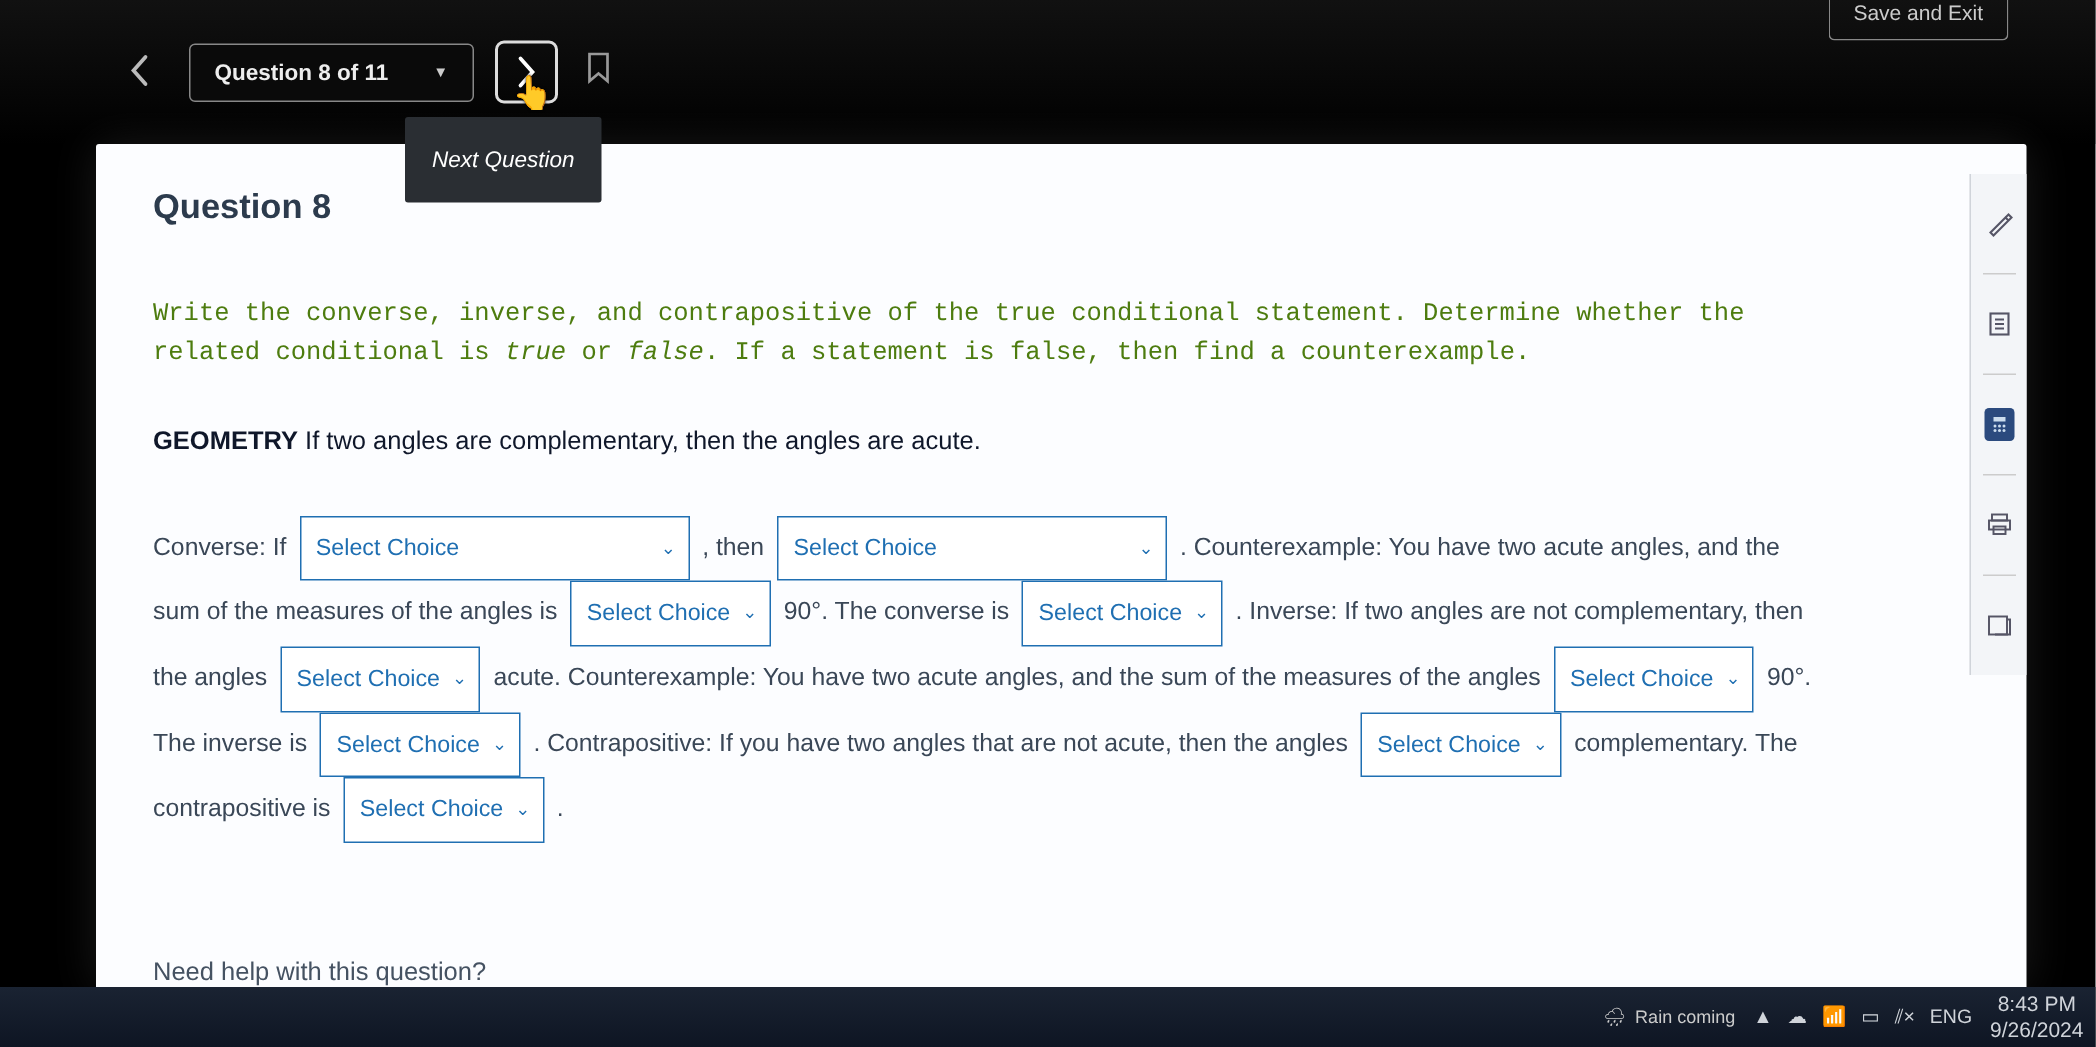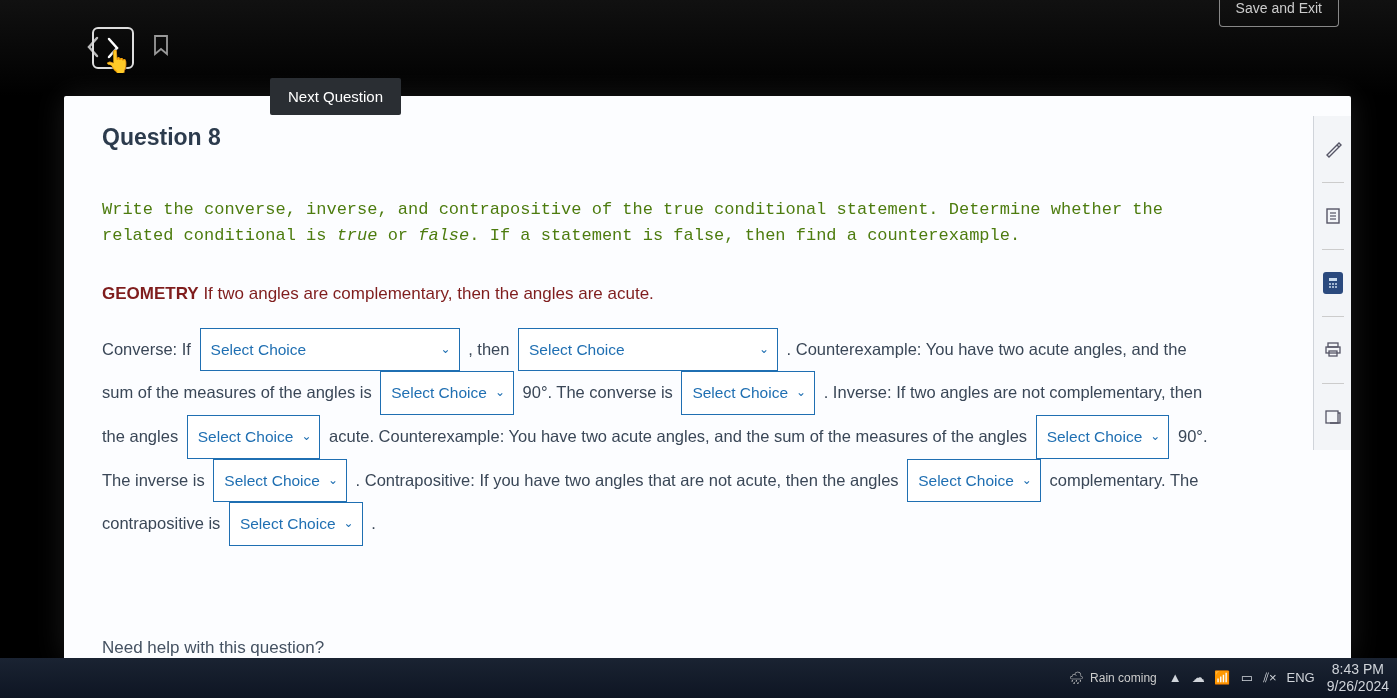--- a/index.html
+++ b/index.html
@@ -74,24 +74,25 @@
     color: #ccc;
     font-size: 14px;
   }
 
   .tooltip {
     position: absolute;
     top: 78px;
     left: 270px;
     background: #2a2e33;
     color: #fff;
-    padding: 10px 18px;
+    padding: 20px 18px;
     border-radius: 2px;
     font-size: 15px;
     z-index: 10;
+    font-style: italic;
   }
 
   
   .content-wrap {
     position: absolute;
     top: 96px;
     left: 64px;
     right: 46px;
     bottom: 40px;
     background: #fcfdff;
@@ -109,23 +110,23 @@
   .instructions {
     color: #4d7c0f;
     font-size: 17px;
     line-height: 1.55;
     margin-bottom: 34px;
     max-width: 1100px;
     font-family: Liberation Mono, monospace;
   }
   .instructions .em { font-style: italic; }
   .geom-line {
-    color: #7f1d1d;
+    color: #0f172a;
     font-size: 17px;
-    margin-bottom: 24px;
+    margin-bottom: 40px;
   }
   .geom-line .bold { font-weight: 700; }
 
   .answer-block {
     color: #3a4757;
     font-size: 16.5px;
     line-height: 2.3;
     max-width: 1120px;
   }
   .answer-block span.txt { vertical-align: middle; }
@@ -204,20 +205,24 @@
   .taskbar .tray-icons { display:flex; gap:10px; font-size:13px; }
 </style>
 </head>
 <body>
 
 <div class="topbar">
   <div class="back-chevron">
     <svg width="14" height="22" viewBox="0 0 14 22">
         <path d="M11 2 L3 11 L11 20" stroke="#bbb" stroke-width="2.5" fill="none" stroke-linecap="round"></path>
       </svg>
+  </div>
+  <div class="question-selector">
+    <span class="label">Question 8 of 11</span>
+    <span class="caret">▼</span>
   </div>
   <div class="next-btn">
     <svg width="16" height="22" viewBox="0 0 16 22">
         <path d="M4 2 L12 11 L4 20" stroke="#fff" stroke-width="2.5" fill="none" stroke-linecap="round"></path>
       </svg>
     <span class="cursor">👆</span>
   </div>
   <div class="bookmark-btn">
     <svg width="18" height="22" viewBox="0 0 18 22">
         <path d="M3 2 H15 V20 L9 15 L3 20 Z" stroke="#999" stroke-width="1.8" fill="none"></path>

